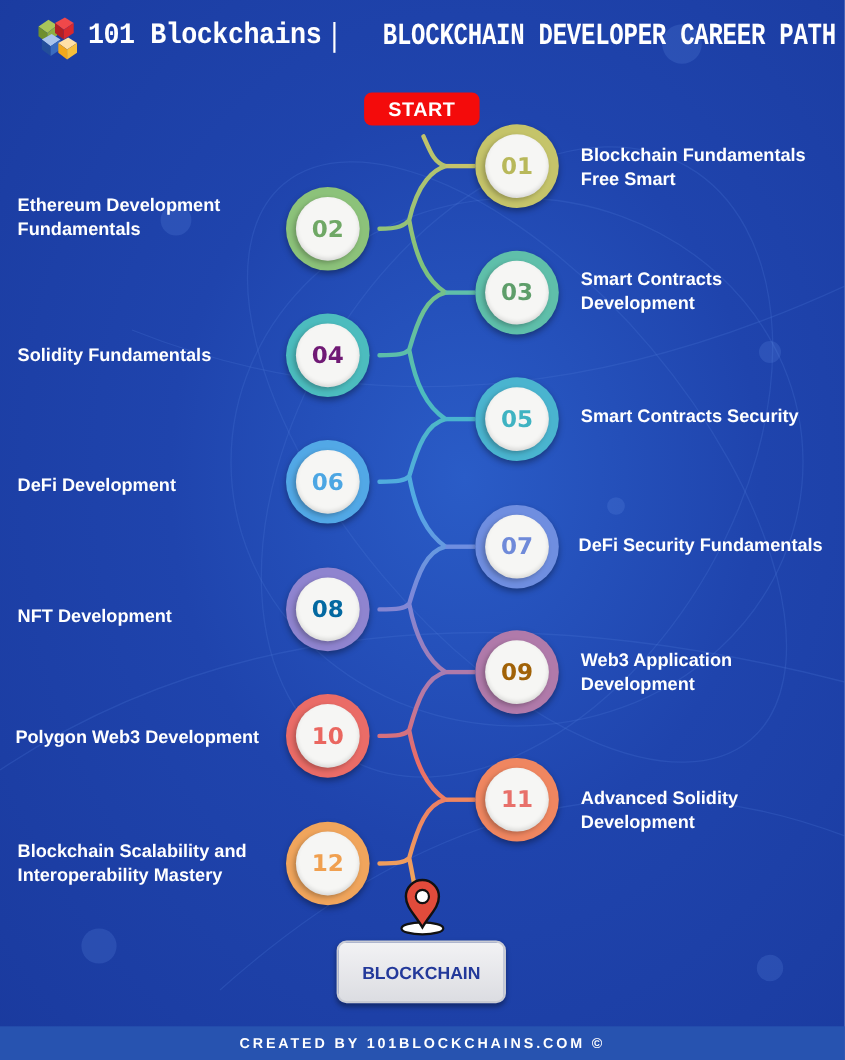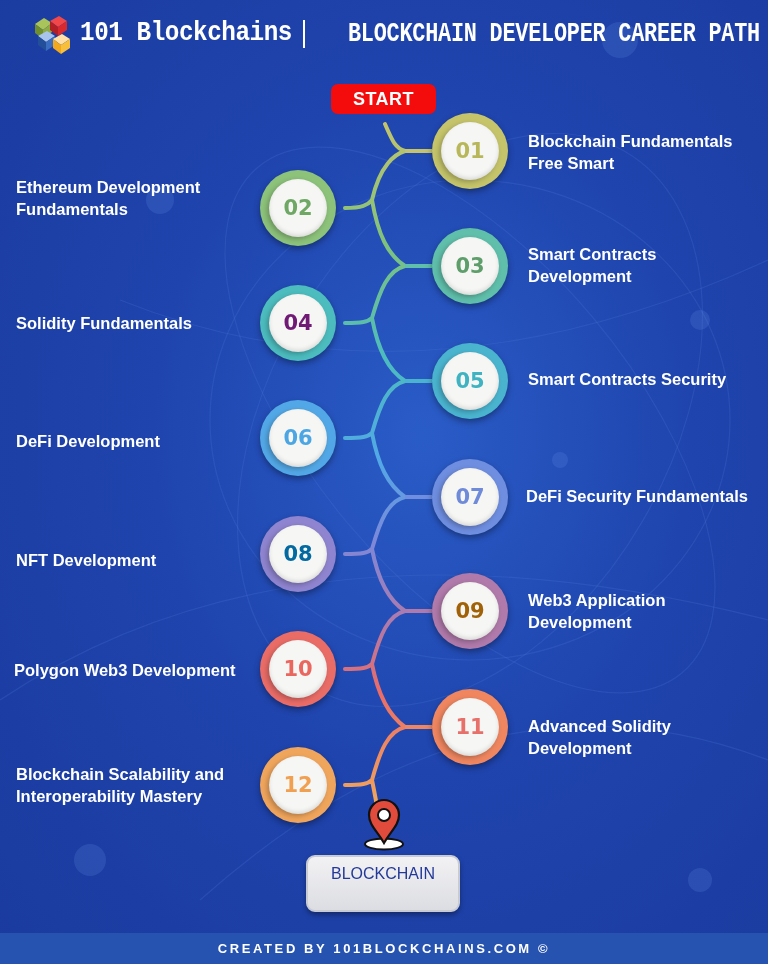--- a/index.html
+++ b/index.html
@@ -17,21 +17,21 @@
   svg.tree{position:absolute;left:0;top:0;}
   .node{position:absolute;width:76px;height:76px;border-radius:50%;box-sizing:border-box;
     box-shadow:0 3px 6px rgba(0,0,0,0.35);}
   .node .inner{position:absolute;left:9px;top:9px;width:58px;height:58px;border-radius:50%;
     background:#f6f6f4;box-shadow:inset 0 -2px 4px rgba(0,0,0,0.12), -2px 2px 5px rgba(0,0,0,0.25);
     display:flex;align-items:center;justify-content:center;font-size:21px;font-weight:bold;font-family:"DejaVu Sans", sans-serif;}
   .label{position:absolute;font-size:16.5px;font-weight:bold;line-height:22px;color:#fff;white-space:nowrap;}
   .pin{position:absolute;left:363px;top:797px;}
   .goal{position:absolute;left:306px;top:855px;width:154px;height:57px;background:linear-gradient(#f2f2f4,#dcdde2);
     border-radius:9px;border:2px solid #c9cbd3;box-sizing:border-box;box-shadow:0 3px 5px rgba(0,0,0,0.35);
-    color:#23399a;font-weight:normal;font-size:16px;line-height:21px;text-align:center;padding-top:6px;}
+    color:#23399a;font-weight:bold;font-size:16px;line-height:21px;text-align:center;padding-top:18px;}
   .footer{position:absolute;left:0;top:933px;width:768px;height:31px;background:#2753b0;
     text-align:center;line-height:31px;font-size:13px;font-weight:bold;letter-spacing:2.6px;}
 </style>
 </head>
 <body>
 
 <svg class="bgdeco" width="768" height="964">
   <g stroke="#4a78d8" stroke-opacity="0.25" fill="none" stroke-width="1.2">
     <ellipse cx="470" cy="420" rx="260" ry="240"></ellipse>
     <ellipse cx="470" cy="420" rx="200" ry="310" transform="rotate(30 470 420)"></ellipse>

